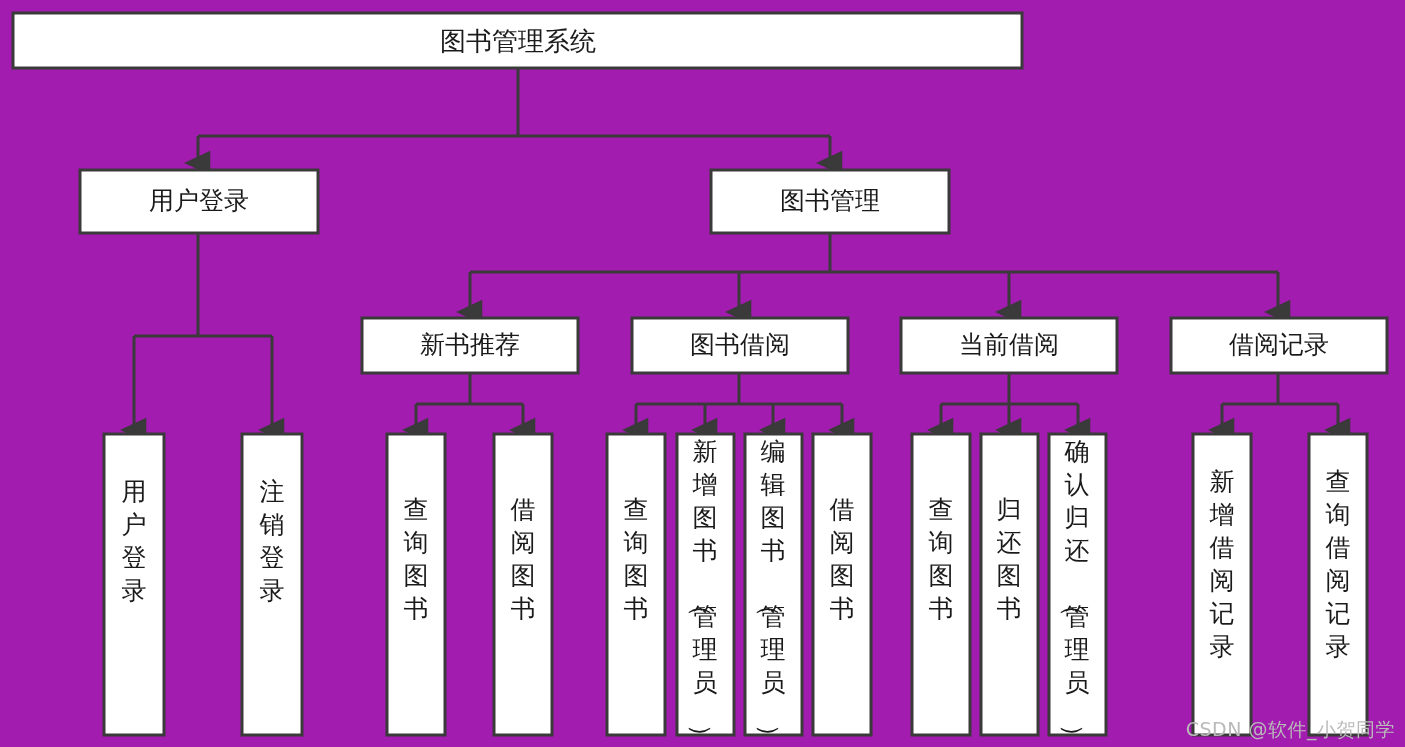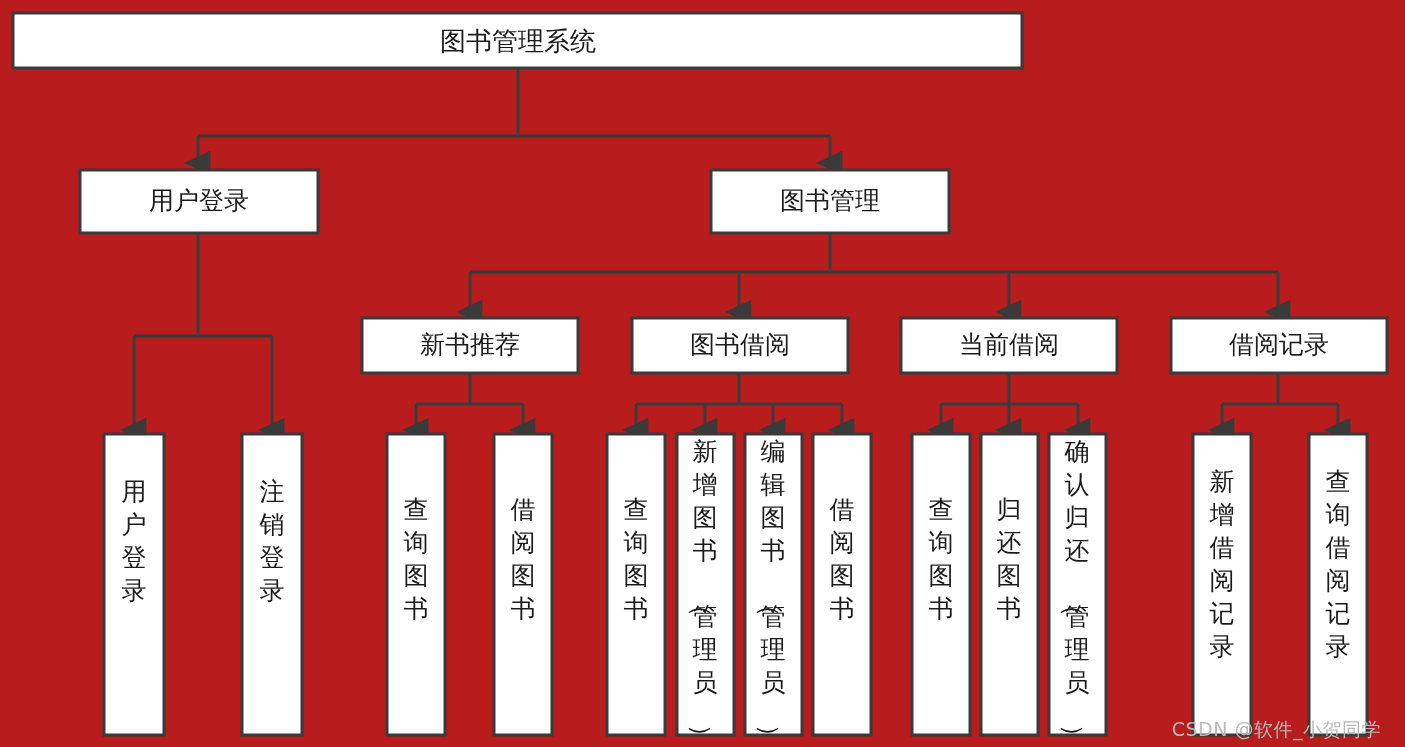--- a/index.html
+++ b/index.html
@@ -1,39 +1,39 @@
 <!DOCTYPE html>
 <html><head>
 <meta charset="utf-8">
 <style>
   html,body{margin:0;padding:0;background:#ffffff;}
   body{
     width:1405px;height:747px;overflow:hidden;
     font-family:"DejaVu Sans","Liberation Sans",sans-serif;
   }
-  #diagram-root{position:relative;width:1405px;height:747px;background:#b91c1c;}
+  #diagram-root{position:relative;width:1405px;height:747px;background:#a21caf;}
   svg#tree{position:absolute;left:0;top:0;width:1405px;height:747px;}
   .node-box{fill:#ffffff;stroke:#3a3a3a;stroke-width:3;}
   .connector{stroke:#3a3a3a;stroke-width:3;fill:none;}
   .node-label{
     font-family:"DejaVu Sans","Liberation Sans",sans-serif;
     fill:#1a1a1a;
     text-anchor:middle;
     dominant-baseline:middle;
   }
   .label-h{font-size:25px;}
   .label-root{font-size:26px;}
   .vert-label{
     font-size:25px;
     fill:#1a1a1a;
     font-family:"DejaVu Sans","Liberation Sans",sans-serif;
   }
   .watermark{
     position:absolute;
-    right:24px;bottom:4px;
+    right:10px;bottom:4px;
     font-family:"DejaVu Sans","Liberation Sans",sans-serif;
     font-size:19px;
     color:#b9b9b9;
     letter-spacing:0.5px;
     white-space:nowrap;
     pointer-events:none;
   }
 </style>
 </head>
 <body>

